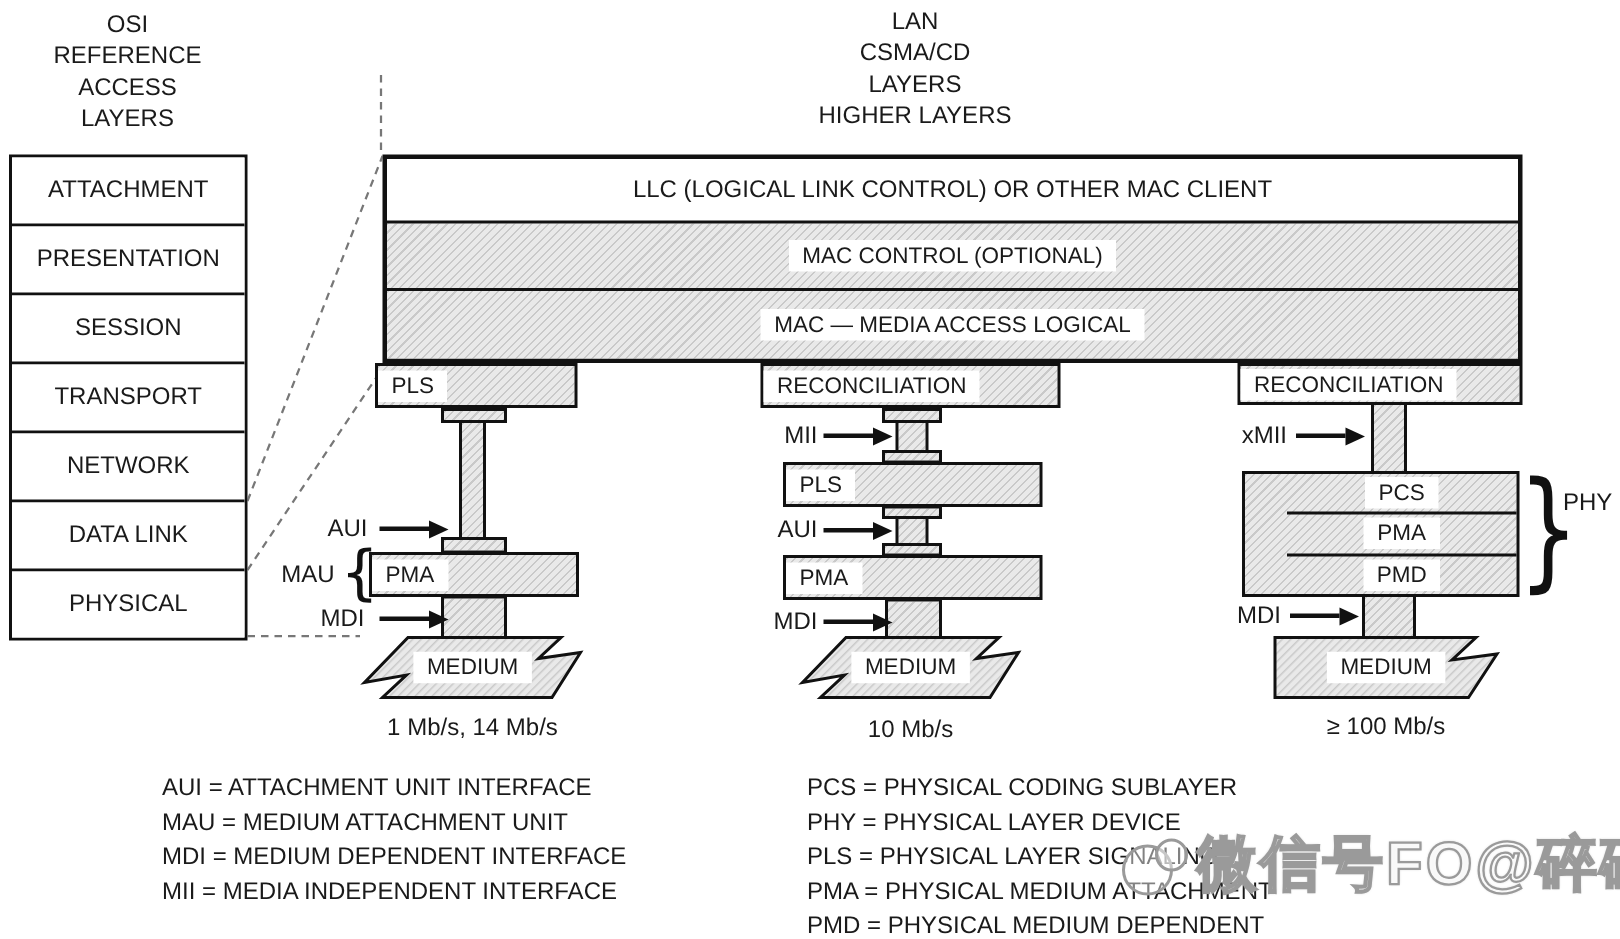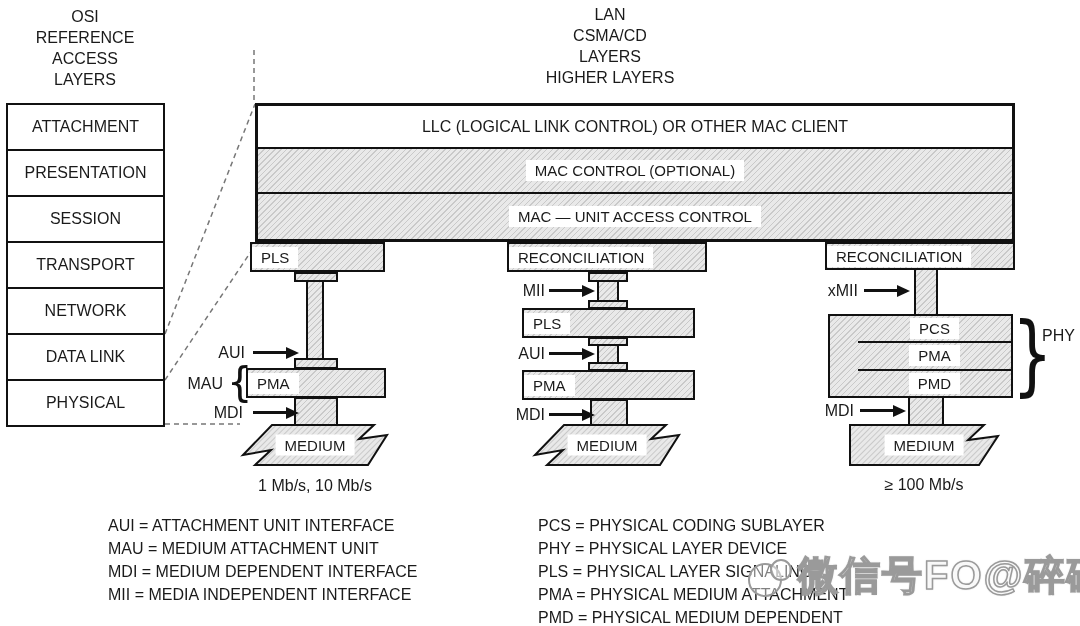--- a/index.html
+++ b/index.html
@@ -80,41 +80,41 @@
   </div>
 
   <div class="abs lan-box layer2" style="left:255px; top:103px; width:760px; height:139px;">
     <div class="lan-row" style="height:41px; background:#fff;">
       <span>LLC (LOGICAL LINK CONTROL) OR OTHER MAC CLIENT</span>
     </div>
     <div class="lan-row hatch" style="height:45px;">
       <span class="chip">MAC CONTROL (OPTIONAL)</span>
     </div>
     <div class="lan-row hatch" style="height:47px;">
-      <span class="chip">MAC — UNIT ACCESS CONTROL</span>
+      <span class="chip">MAC — MEDIA ACCESS LOGICAL</span>
     </div>
   </div>
 
   <div class="abs hatch bx center layer2" style="left:250px; top:242px; width:135px; height:30px;">
     <span class="chip">PLS</span>
   </div>
   <div class="abs hatch bx layer2" style="left:306px; top:280px; width:18px; height:80px;"></div>
   <div class="abs hatch bx layer2" style="left:294px; top:272px; width:44px; height:10px;"></div>
   <div class="abs hatch bx layer2" style="left:294px; top:358px; width:44px; height:11px;"></div>
   <div class="abs hatch bx center layer2" style="left:246px; top:368px; width:140px; height:30px;">
     <span class="chip">PMA</span>
   </div>
   <div class="abs hatch bx layer2" style="left:294px; top:397px; width:44px; height:30px;"></div>
   <div class="medium layer2" style="left:238px; top:423px; width:154px; height:44px;">
     <svg width="154" height="44" viewBox="0 0 154 44">
       <polygon points="34,2 136,2 121,16 149,12 130,42 17,42 33,27 5,32" fill="url(#hp)" stroke="#111" stroke-width="2"></polygon>
     </svg>
     <span class="chip">MEDIUM</span>
   </div>
-  <div class="speed layer2" style="left:238px; top:477px; width:154px;">1 Mb/s, 10 Mb/s</div>
+  <div class="speed layer2" style="left:238px; top:477px; width:154px;">1 Mb/s, 14 Mb/s</div>
 
   <span class="alabel layer2" style="left:201px; top:344px; width:44px;">AUI</span>
   <div class="arrow layer2" style="left:253px; top:351px; width:33px;"></div>
   <span class="alabel layer2" style="left:179px; top:375px; width:44px;">MAU</span>
   <span class="brace layer2" style="left:227px; top:362px; font-size:40px; line-height:40px;">{</span>
   <span class="alabel layer2" style="left:199px; top:404px; width:44px;">MDI</span>
   <div class="arrow layer2" style="left:253px; top:411px; width:33px;"></div>
 
   <div class="abs hatch bx center layer2" style="left:507px; top:242px; width:200px; height:30px;">
     <span class="chip">RECONCILIATION</span>
@@ -131,20 +131,21 @@
   <div class="abs hatch bx center layer2" style="left:522px; top:370px; width:173px; height:30px;">
     <span class="chip">PMA</span>
   </div>
   <div class="abs hatch bx layer2" style="left:590px; top:399px; width:38px; height:28px;"></div>
   <div class="medium layer2" style="left:530px; top:423px; width:154px; height:44px;">
     <svg width="154" height="44" viewBox="0 0 154 44">
       <polygon points="34,2 136,2 121,16 149,12 130,42 17,42 33,27 5,32" fill="url(#hp)" stroke="#111" stroke-width="2"></polygon>
     </svg>
     <span class="chip">MEDIUM</span>
   </div>
+  <div class="speed layer2" style="left:530px; top:478px; width:154px;">10 Mb/s</div>
 
   <span class="alabel layer2" style="left:501px; top:282px; width:44px;">MII</span>
   <div class="arrow layer2" style="left:549px; top:289px; width:33px;"></div>
   <span class="alabel layer2" style="left:501px; top:345px; width:44px;">AUI</span>
   <div class="arrow layer2" style="left:549px; top:352px; width:33px;"></div>
   <span class="alabel layer2" style="left:501px; top:406px; width:44px;">MDI</span>
   <div class="arrow layer2" style="left:549px; top:413px; width:33px;"></div>
 
   <div class="abs hatch bx center layer2" style="left:825px; top:242px; width:190px; height:28px;">
     <span class="chip">RECONCILIATION</span>

